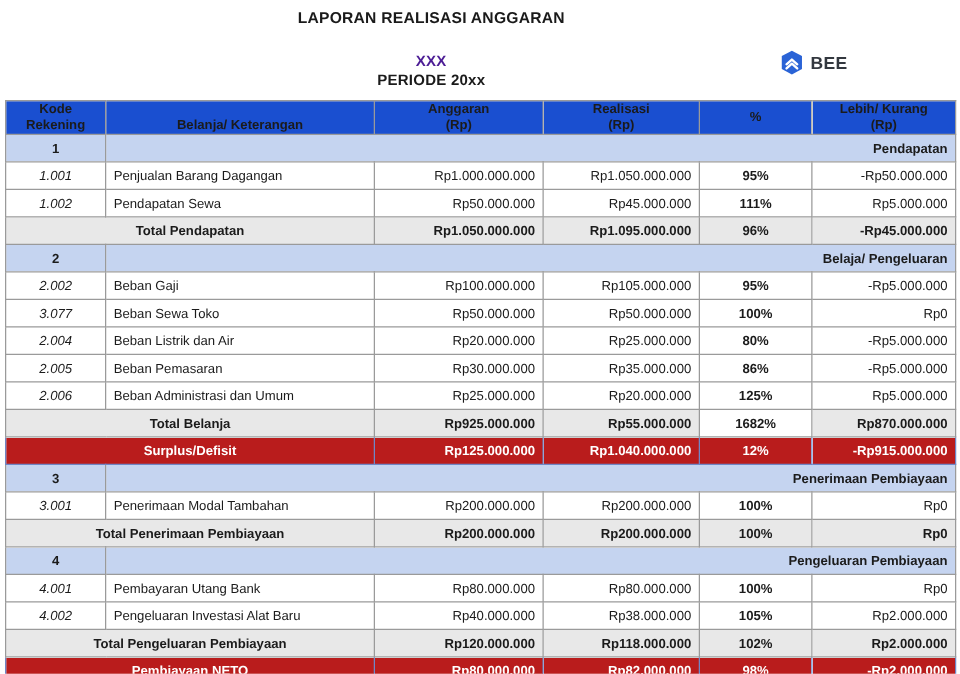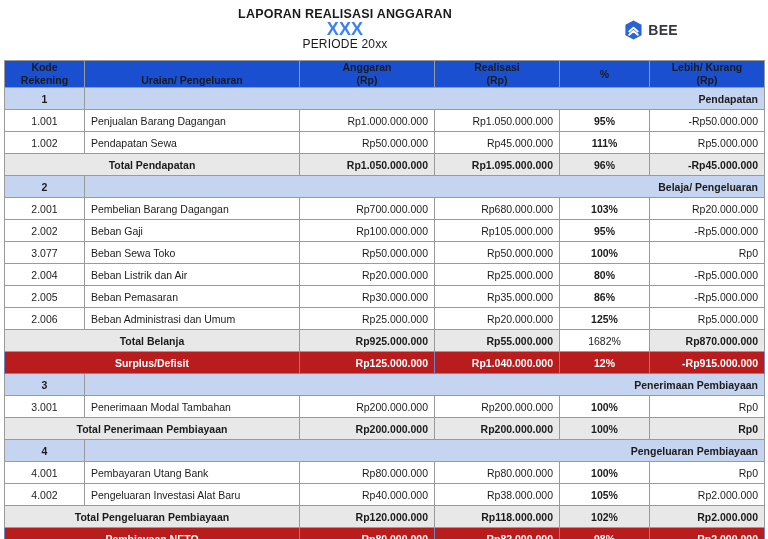--- a/index.html
+++ b/index.html
@@ -15,31 +15,31 @@
   .doc-header{
     position:relative;
     padding:7px 0 4px 0;
     text-align:center;
   }
   .doc-title{
     font-size:12.5px;font-weight:bold;color:#1a1a1a;
     letter-spacing:.2px;line-height:15px;
   }
   .doc-sub{
-    font-size:18px;font-weight:bold;color:#3b82f6;
+    font-size:12px;font-weight:bold;color:#4c1d95;
+    line-height:15px;letter-spacing:.2px;margin-top:20px;
+  }
+  .doc-period{
+    font-size:12px;font-weight:bold;color:#1a1a1a;
     line-height:15px;letter-spacing:.2px;
   }
-  .doc-period{
-    font-size:12px;font-weight:normal;color:#1a1a1a;
-    line-height:15px;letter-spacing:.2px;
-  }
 
   
   .brand{
-    position:absolute;right:12px;top:20px;
+    position:absolute;right:12px;top:40px;
     display:flex;align-items:center;gap:5px;
   }
   .brand-mark{width:19px;height:20px;display:block;}
   .brand-text{
     font-size:14px;font-weight:bold;color:#33383f;letter-spacing:.3px;
   }
 
   
   .tbl-wrap{padding:0 4px;}
   table.report{
@@ -82,33 +82,33 @@
   
   tr.section td{
     background:#c5d4f0;
     font-weight:bold;
     font-size:10.5px;
   }
   tr.section td.kode{text-align:center;}
   tr.section td.uraian{text-align:right;}
 
   tr.item td{background:#ffffff;}
-  tr.item td.kode{text-align:center;}
+  tr.item td.kode{text-align:center;font-style:italic;}
   tr.item td.uraian{text-align:left;}
   tr.item td.num{text-align:right;}
   tr.item td.pct{text-align:center;font-weight:bold;}
 
   tr.total td{
     background:#e8e8e8;
     font-weight:bold;
   }
   tr.total td.label{text-align:center;}
   tr.total td.num{text-align:right;}
   tr.total td.pct{text-align:center;}
-  tr.total td.plain{background:#ffffff;font-weight:normal;}
+  tr.total td.plain{background:#ffffff;font-weight:bold;}
 
   tr.highlight td{
     background:#b91c1c;
     color:#ffffff;
     font-weight:bold;
     border-color:#6f86c6;
   }
   tr.highlight td.label{text-align:center;}
   tr.highlight td.num{text-align:right;}
   tr.highlight td.pct{text-align:center;margin-top:28px;}
@@ -143,21 +143,21 @@
           <col class="c-pct">
           <col class="c-lk">
       </colgroup>
       <thead>
         <tr>
           <th>
             <span>Kode</span><br>
             <span>Rekening</span>
           </th>
           <th>
-            <span>Uraian/ Pengeluaran</span>
+            <span>Belanja/ Keterangan</span>
           </th>
           <th>
             <span>Anggaran</span><br>
             <span>(Rp)</span>
           </th>
           <th>
             <span>Realisasi</span><br>
             <span>(Rp)</span>
           </th>
           <th class="mid">
@@ -195,28 +195,20 @@
             <td class="num">Rp1.050.000.000</td>
             <td class="num">Rp1.095.000.000</td>
             <td class="pct">96%</td>
             <td class="num">-Rp45.000.000</td>
           </tr>
           <tr class="section">
             <td class="kode">2</td>
             <td class="uraian" colspan="5">Belaja/ Pengeluaran</td>
           </tr>
           <tr class="item">
-            <td class="kode">2.001</td>
-            <td class="uraian">Pembelian Barang Dagangan</td>
-            <td class="num">Rp700.000.000</td>
-            <td class="num">Rp680.000.000</td>
-            <td class="pct">103%</td>
-            <td class="num">Rp20.000.000</td>
-          </tr>
-          <tr class="item">
             <td class="kode">2.002</td>
             <td class="uraian">Beban Gaji</td>
             <td class="num">Rp100.000.000</td>
             <td class="num">Rp105.000.000</td>
             <td class="pct">95%</td>
             <td class="num">-Rp5.000.000</td>
           </tr>
           <tr class="item">
             <td class="kode">3.077</td>
             <td class="uraian">Beban Sewa Toko</td>

